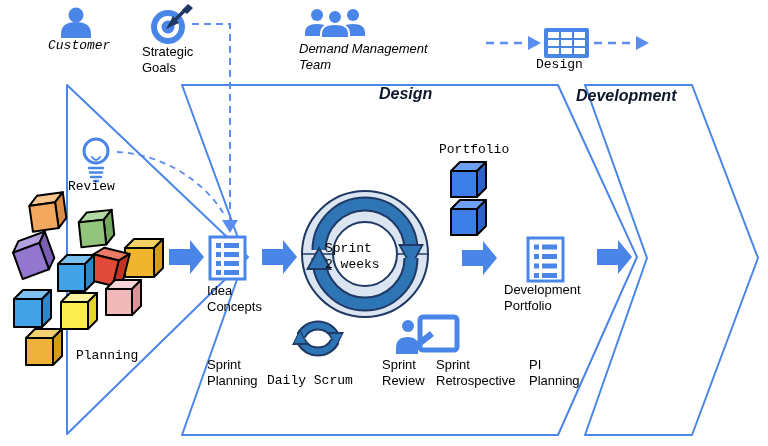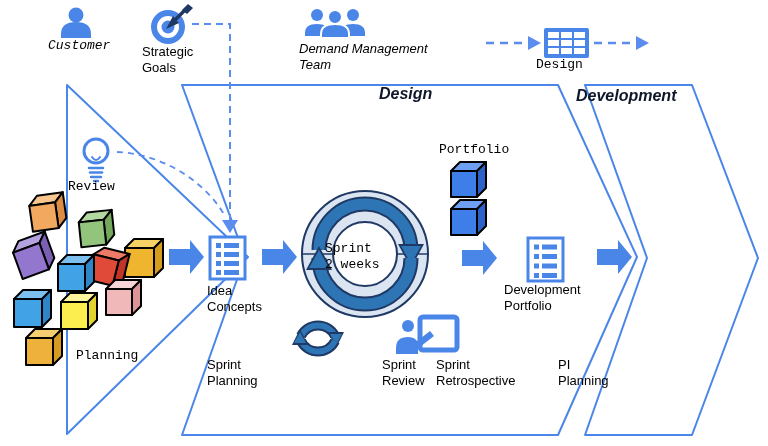--- a/index.html
+++ b/index.html
@@ -229,20 +229,21 @@
   <div class="lbl" style="left:207px;top:283px">Idea
 Concepts</div>
   <div class="lbl center" style="left:325px;top:241px;width:80px">Sprint
 2 weeks</div>
   <div class="lbl center" style="left:439px;top:142px;width:64px">Portfolio</div>
   <div class="lbl" style="left:504px;top:282px">Development
 Portfolio</div>
 
   <div class="lbl" style="left:207px;top:357px">Sprint
 Planning</div>
+  <div class="lbl center" style="left:267px;top:373px;width:100px">Daily Scrum</div>
   <div class="lbl" style="left:382px;top:357px">Sprint
 Review</div>
   <div class="lbl" style="left:436px;top:357px">Sprint
 Retrospective</div>
-  <div class="lbl" style="left:558px;top:357px">PI
+  <div class="lbl" style="left:529px;top:357px">PI
 Planning</div>
 
 </div>
 
 </body></html>

